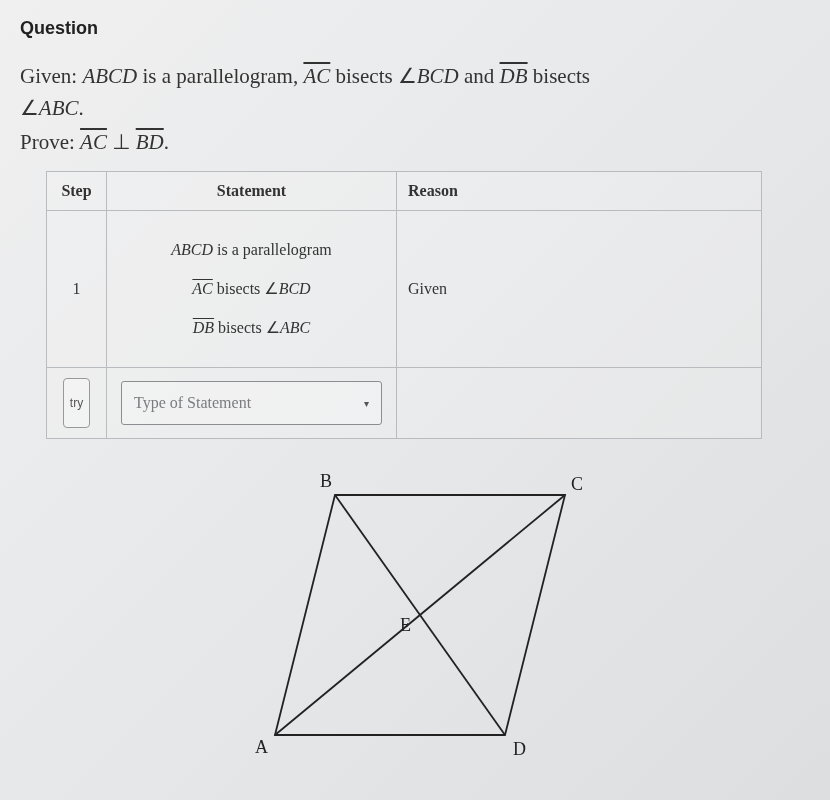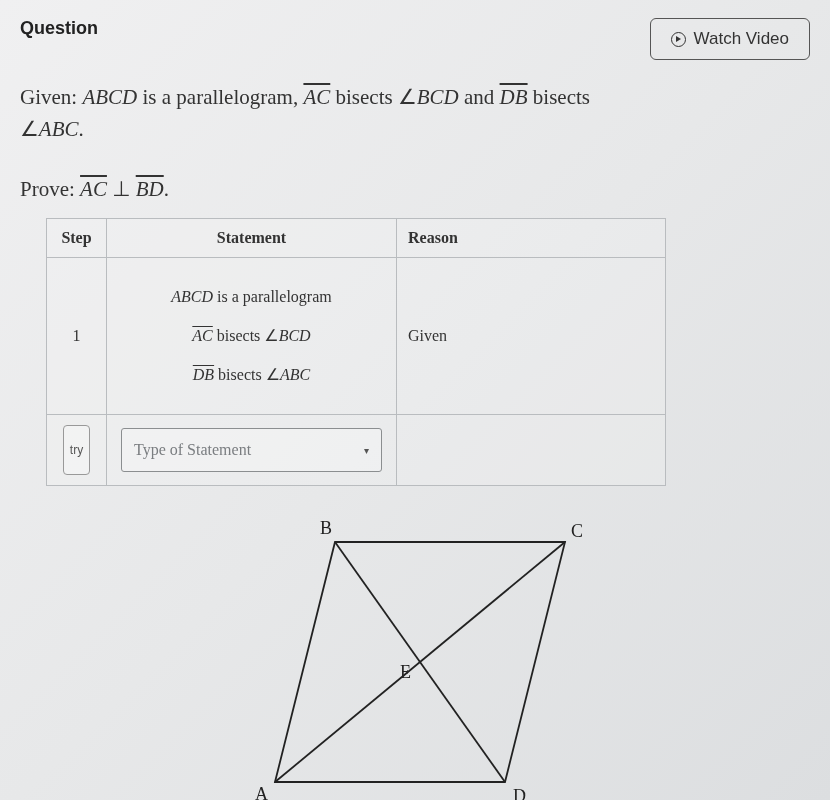--- a/index.html
+++ b/index.html
@@ -50,34 +50,34 @@
     width: 0; height: 0;
     border-left: 5px solid #333;
     border-top: 3px solid transparent;
     border-bottom: 3px solid transparent;
     margin-left: 1px;
   }
   .problem {
     font-size: 21px;
     line-height: 1.5;
     color: #333;
-    margin-bottom: 32px;
+    margin-bottom: 6px;
   }
   .prove {
     font-size: 21px;
     color: #333;
     margin-bottom: 16px;
   }
   .seg { text-decoration: overline; }
   .it { font-style: italic; }
 
   .proof-wrap { padding-left: 26px; }
   table.proof {
     border-collapse: collapse;
-    width: 620px;
+    width: 716px;
     background: rgba(255,255,255,0.15);
     font-family: Georgia, serif;
   }
   table.proof th, table.proof td {
     border: 1px solid #b9bcbf;
     padding: 10px 14px;
     text-align: center;
     color: #333;
   }
   table.proof th {
@@ -125,24 +125,20 @@
     font-family: Georgia, serif;
     font-size: 18px;
     fill: #222;
   }
 </style>
 </head>
 <body>
 
 <div class="header">
   <div class="qlabel">Question</div>
-  <button class="watch-btn">
-    <span class="play-icon"></span>
-    <span>Watch Video</span>
-  </button>
 </div>
 
 <div class="problem">
   <span>Given: </span><span class="it">ABCD</span><span> is a parallelogram, </span><span class="seg it">AC</span><span> bisects </span><span>∠</span><span class="it">BCD</span><span> and </span><span class="seg it">DB</span><span> bisects </span><br><span>∠</span><span class="it">ABC</span><span>.</span>
 </div>
 
 <div class="prove">
   <span>Prove: </span><span class="seg it">AC</span><span> ⊥ </span><span class="seg it">BD</span><span>.</span>
 </div>
 

